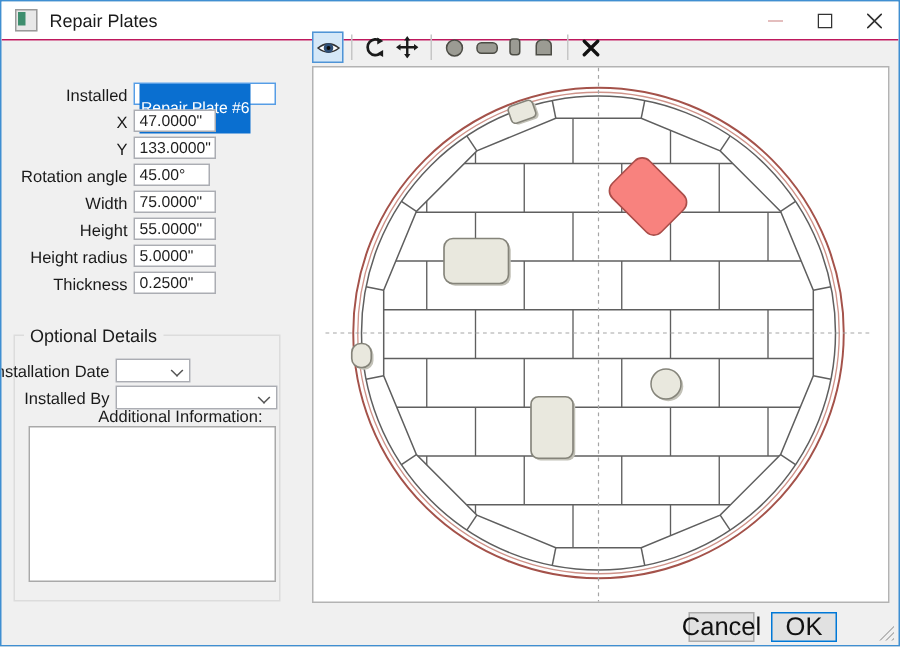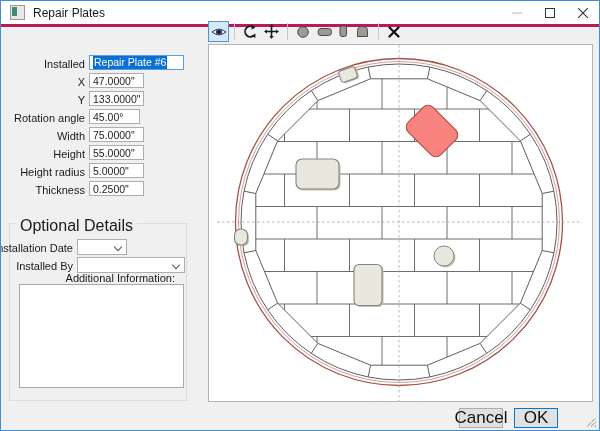--- a/index.html
+++ b/index.html
@@ -1,29 +1,29 @@
 <!DOCTYPE html>
 <html><head>
 <meta charset="utf-8">
 <style>
   html,body{margin:0;padding:0;background:#cfd8dc;font-family:"Liberation Sans",sans-serif;}
   .window{position:relative;width:600px;height:431px;background:#f0f0f0;border:1px solid #3f8fd2;box-sizing:border-box;overflow:hidden;}
   
-  .titlebar{position:absolute;left:0;top:0;width:100%;height:26px;background:#ffffff;border-bottom:3px solid #be185d;box-sizing:border-box;display:flex;align-items:center;}
+  .titlebar{position:absolute;left:0;top:0;width:100%;height:26px;background:#ffffff;border-bottom:1px solid #be185d;box-sizing:border-box;display:flex;align-items:center;}
   .app-icon{width:13px;height:13px;margin-left:9px;border:1px solid #9a9a9a;background:#e8e8e8;position:relative;}
   .app-icon::after{content:"";position:absolute;left:1px;top:1px;width:5px;height:9px;background:#3e8e6e;}
   .title-text{font-size:12px;color:#1a1a1a;margin-left:8px;}
   .caption-btns{margin-left:auto;display:flex;height:100%;}
   .cap-btn{width:33px;height:100%;display:flex;align-items:center;justify-content:center;}
   .flabel{position:absolute;width:82px;text-align:right;font-size:11px;color:#1a1a1a;}
   .tb{position:absolute;height:15px;background:#fff;border:1px solid #abadb3;box-sizing:border-box;font-size:10.5px;font-family:"Liberation Sans",sans-serif;color:#1d1d1d;padding:0 0 0 3px;outline:none;}
   .tb.focus{border-color:#569de5;}
-  .sel-text{background:#0a6fd0;color:#fff;font-size:10.5px;padding:0 1px;line-height:13px;display:inline-block;}
+  .sel-text{background:#0a6fd0;color:#fff;font-size:10.5px;padding:10px 1px;line-height:13px;display:inline-block;}
   .groupbox{position:absolute;left:8px;top:222px;width:178px;height:178px;border:1px solid #dcdcdc;box-sizing:border-box;}
-  .group-legend{position:absolute;left:6px;top:-7px;background:#f0f0f0;padding:0 4px;font-size:16px;color:#1a1a1a;}
+  .group-legend{position:absolute;left:6px;top:-7px;background:#f0f0f0;padding:0 4px;font-size:12px;color:#1a1a1a;}
   .combo{position:absolute;height:16px;background:#fff;border:1px solid #abadb3;box-sizing:border-box;}
   .combo .chev{position:absolute;right:5px;top:4px;width:5px;height:5px;border-right:1.3px solid #555;border-bottom:1.3px solid #555;transform:rotate(45deg);}
   .combo .val{font-size:10.5px;color:#222;padding-left:3px;line-height:14px;display:block;}
   .memo{position:absolute;left:18px;top:283px;width:165px;height:104px;background:#fff;border:1px solid #a9a9a9;box-sizing:border-box;resize:none;font-family:"Liberation Sans",sans-serif;font-size:10.5px;outline:none;}
   
   .toolbar{position:absolute;left:207px;top:19px;height:23px;display:flex;align-items:center;}
   .tool{width:21px;height:21px;display:flex;align-items:center;justify-content:center;border:1px solid transparent;box-sizing:border-box;margin-right:1px;}
   .tool.active{background:#d5e8f8;border-color:#4f94d6;}
   .tsep{width:1px;height:17px;background:#c6c6c6;margin:0 4px;}
   

